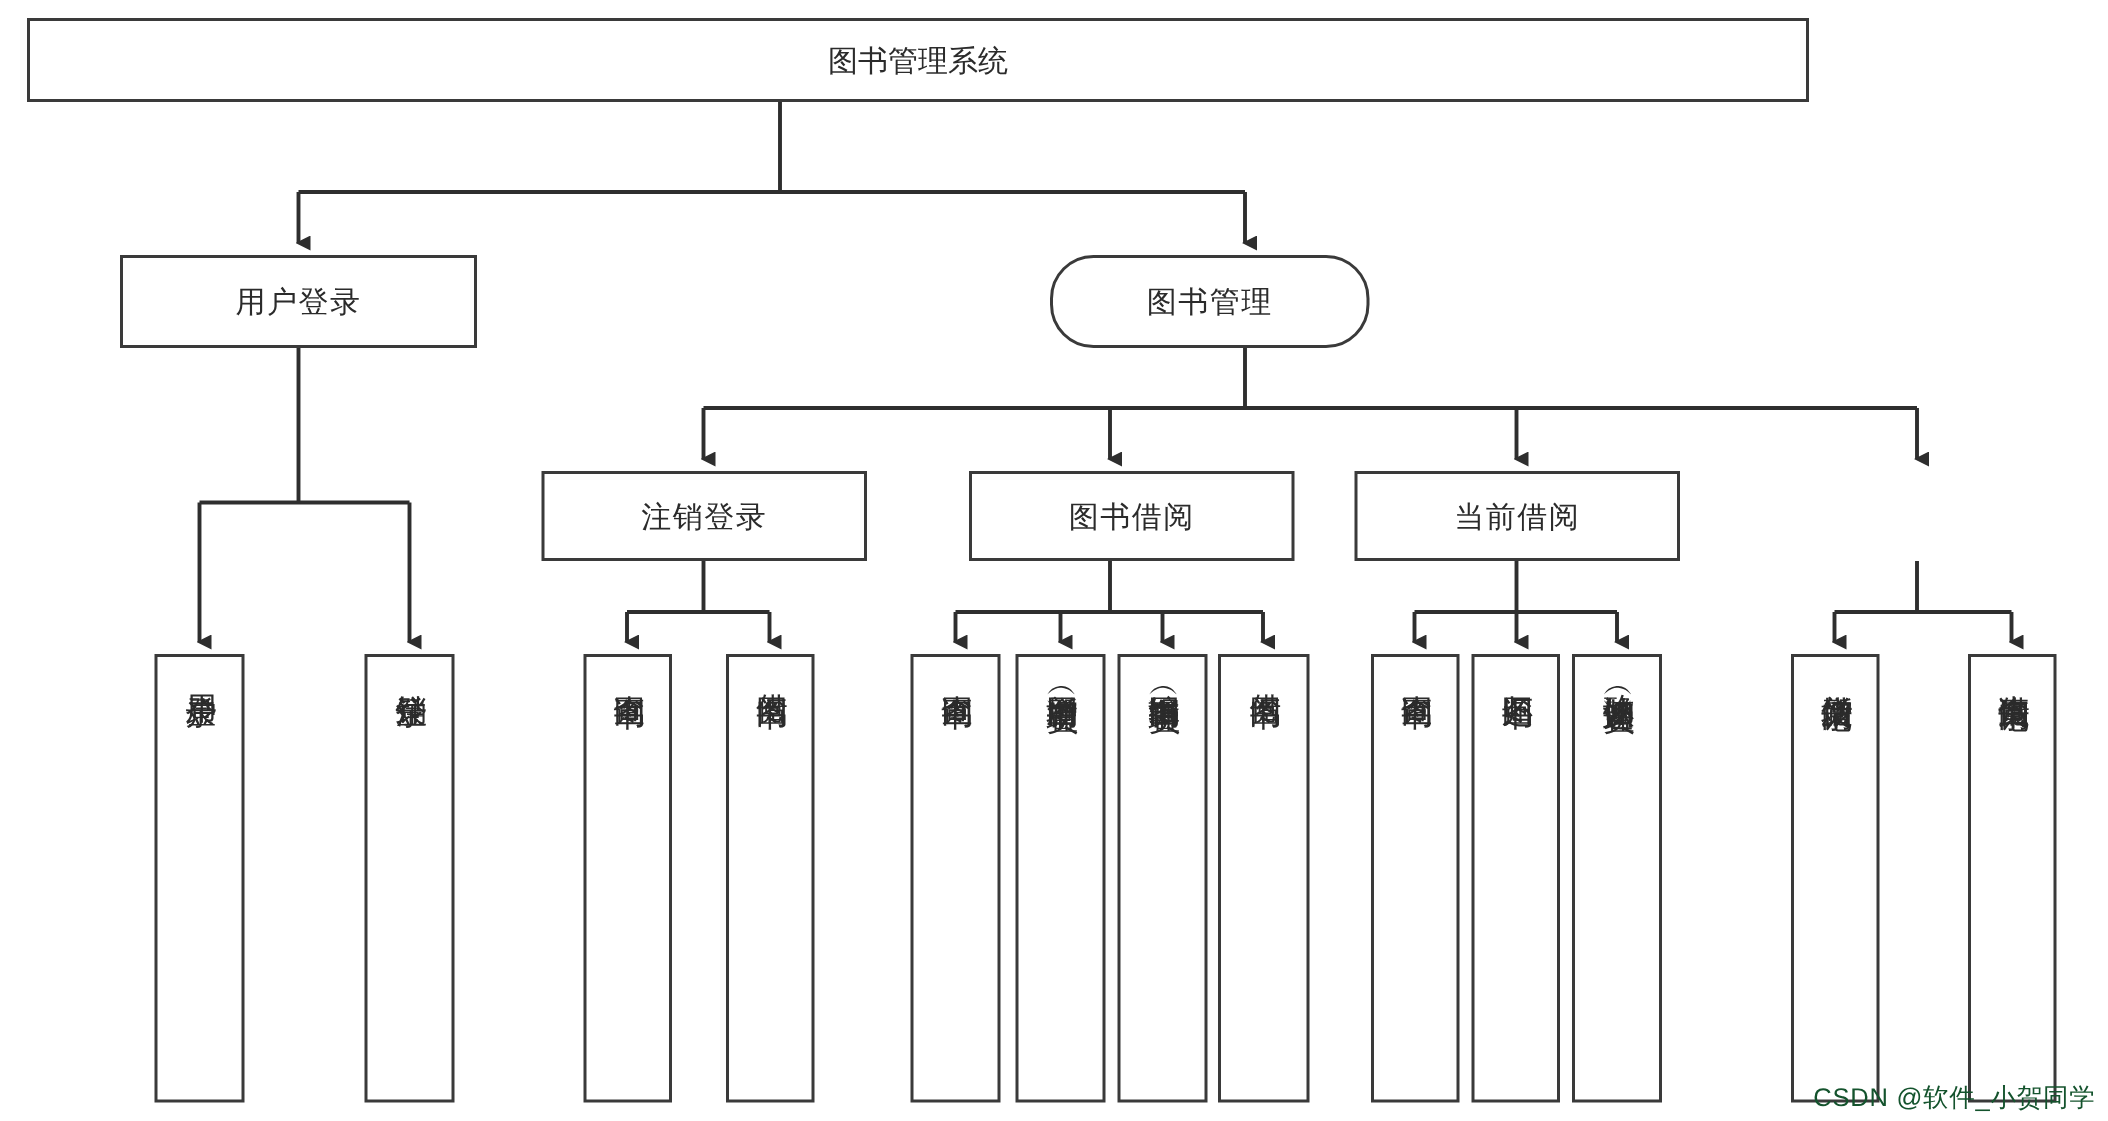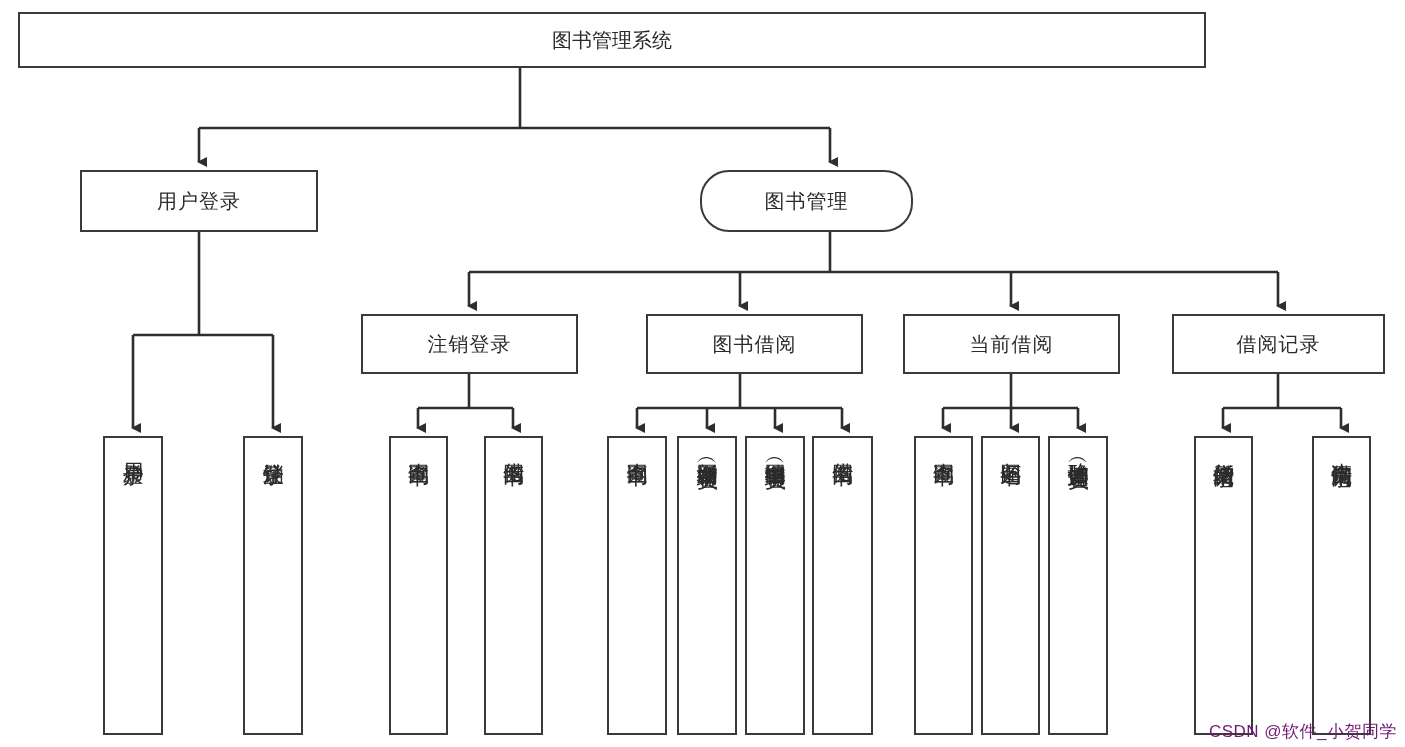--- a/index.html
+++ b/index.html
@@ -12,21 +12,21 @@
         justify-content:center;color:#2b2b2b;}
   .node.h{font-size:20px;letter-spacing:1px;}
   .node.root{font-size:20px;}
   .leaf{position:absolute;box-sizing:border-box;background:#ffffff;
         border:2px solid #3a3a3a;display:flex;align-items:flex-start;
         justify-content:center;overflow:hidden;}
   .vtext{writing-mode:vertical-rl;text-orientation:upright;
          font-size:21px;line-height:1.06;color:#2b2b2b;
          letter-spacing:1px;margin-top:8px;white-space:nowrap;}
   #watermark{position:absolute;right:8px;bottom:4px;font-size:17px;
-             color:#701a75;letter-spacing:0.5px;white-space:nowrap;}
+             color:#14532d;letter-spacing:0.5px;white-space:nowrap;}
 </style>
 </head>
 <body>
 
 <div id="stage">
 
   <svg id="wires" viewBox="0 0 1405 747" xmlns="http://www.w3.org/2000/svg">
     <defs>
       <marker id="arw" markerWidth="10" markerHeight="10" refX="5" refY="8" orient="auto" markerUnits="userSpaceOnUse">
         <path d="M0,0 L10,0 L5,10 z" fill="#2e2e2e"></path>
@@ -89,23 +89,20 @@
 
   <div class="node h" style="left:361px;top:314px;width:217px;height:60px;">
     <span>注销登录</span>
   </div>
   <div class="node h" style="left:646px;top:314px;width:217px;height:60px;">
     <span>图书借阅</span>
   </div>
   <div class="node h" style="left:903px;top:314px;width:217px;height:60px;align-items:center;">
     <span>当前借阅</span>
   </div>
-  <div class="node h" style="left:1172px;top:314px;width:213px;height:60px;">
-    <span>借阅记录</span>
-  </div>
 
   <div class="leaf" style="left:103px;top:436px;width:60px;height:299px;">
     <span class="vtext">用户登录</span>
   </div>
   <div class="leaf" style="left:243px;top:436px;width:60px;height:299px;">
     <span class="vtext">注销登录</span>
   </div>
 
   <div class="leaf" style="left:389px;top:436px;width:59px;height:299px;">
     <span class="vtext">查询图书</span>

